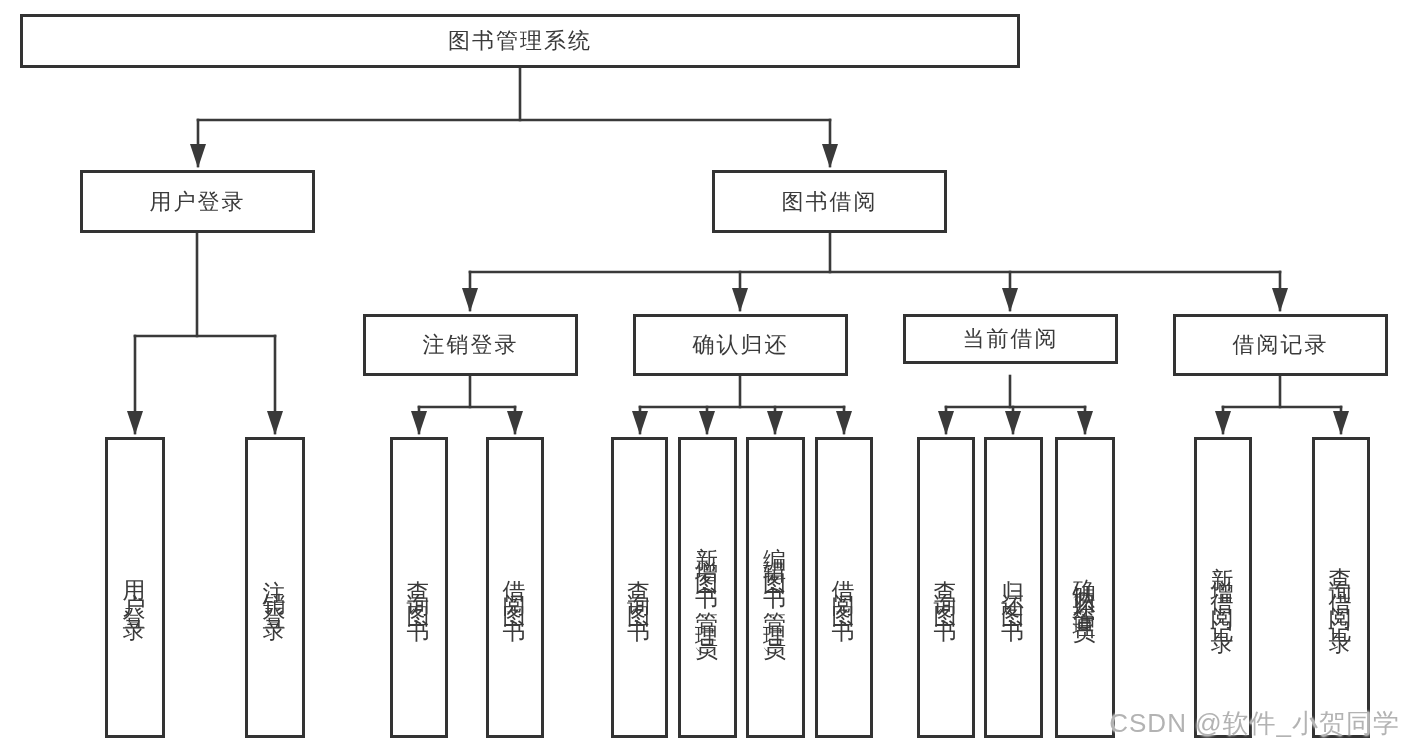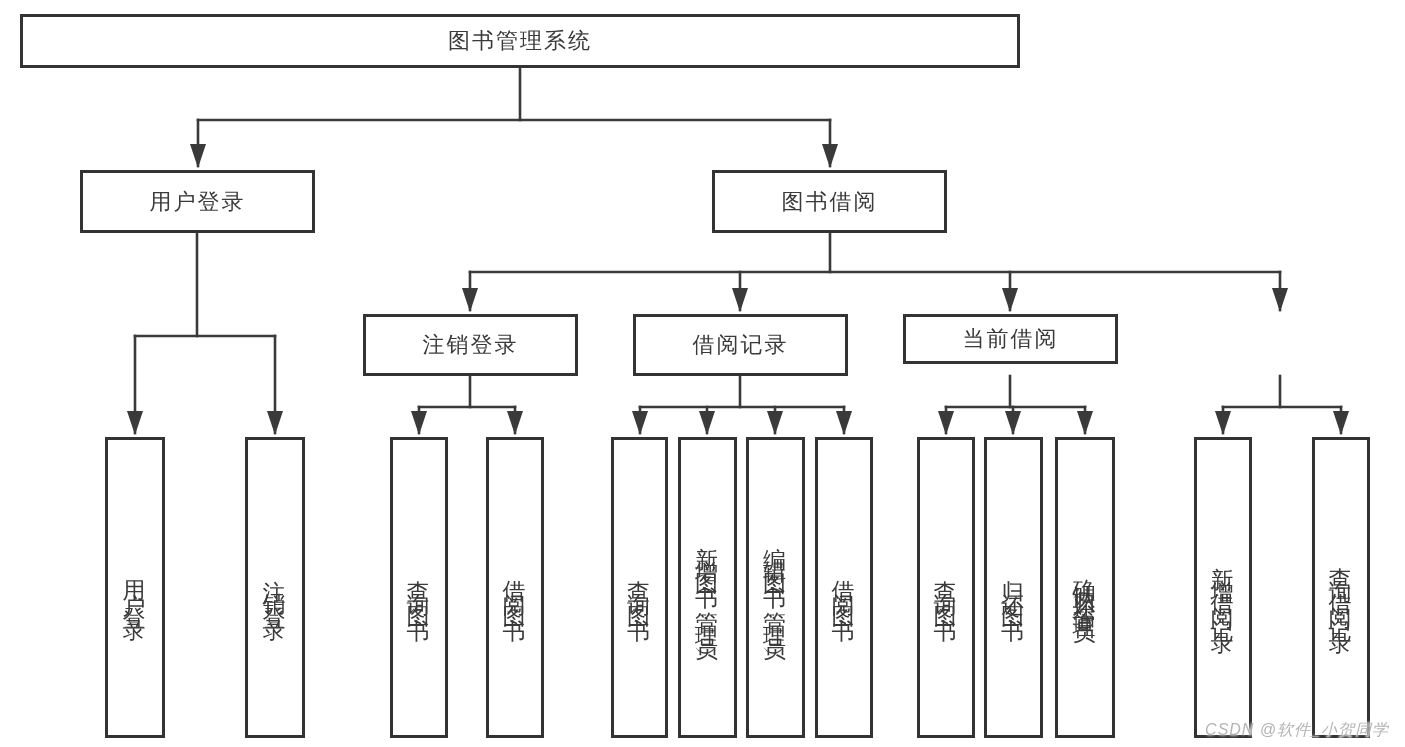--- a/index.html
+++ b/index.html
@@ -36,28 +36,27 @@
   }
   .node.v span {
     writing-mode: vertical-rl;
     font-size: 23px;
     letter-spacing: 13px;
     white-space: nowrap;
   }
   .node.v.tight span { letter-spacing: 6px; }
   .watermark {
     position: absolute;
-    right: 16px;
+    right: 5px;
     bottom: 6px;
-    font-size: 16px;
+    font-size: 26px;
     letter-spacing: 1px;
     color: var(--watermark, #b3b3b3);
     text-shadow: 0 0 3px #ffffff, 0 0 3px #ffffff;
     white-space: nowrap;
-    font-style: italic;
   }
 </style>
 </head>
 <body>
 
 <div class="canvas">
 
   <svg class="edges" width="1405" height="747" viewBox="0 0 1405 747">
     <defs>
       <marker id="arrow" viewBox="0 0 24 16" markerWidth="24" markerHeight="16" refX="22" refY="8" orient="auto" markerUnits="userSpaceOnUse">
@@ -114,24 +113,27 @@
     <span>用户登录</span>
   </div>
   <div class="node h" style="left:712px;top:170px;width:235px;height:63px">
     <span>图书借阅</span>
   </div>
 
   <div class="node h" style="left:363px;top:314px;width:215px;height:62px">
     <span>注销登录</span>
   </div>
   <div class="node h" style="left:633px;top:314px;width:215px;height:62px">
-    <span>借阅记录</span>
+    <span>确认归还</span>
   </div>
   <div class="node h" style="left:903px;top:314px;width:215px;height:50px">
     <span>当前借阅</span>
+  </div>
+  <div class="node h" style="left:1173px;top:314px;width:215px;height:62px">
+    <span>借阅记录</span>
   </div>
 
   <div class="node v" style="left:105px;top:437px;width:60px;height:301px">
     <span>用户登录</span>
   </div>
   <div class="node v" style="left:245px;top:437px;width:60px;height:301px">
     <span>注销登录</span>
   </div>
 
   <div class="node v" style="left:390px;top:437px;width:58px;height:301px">

